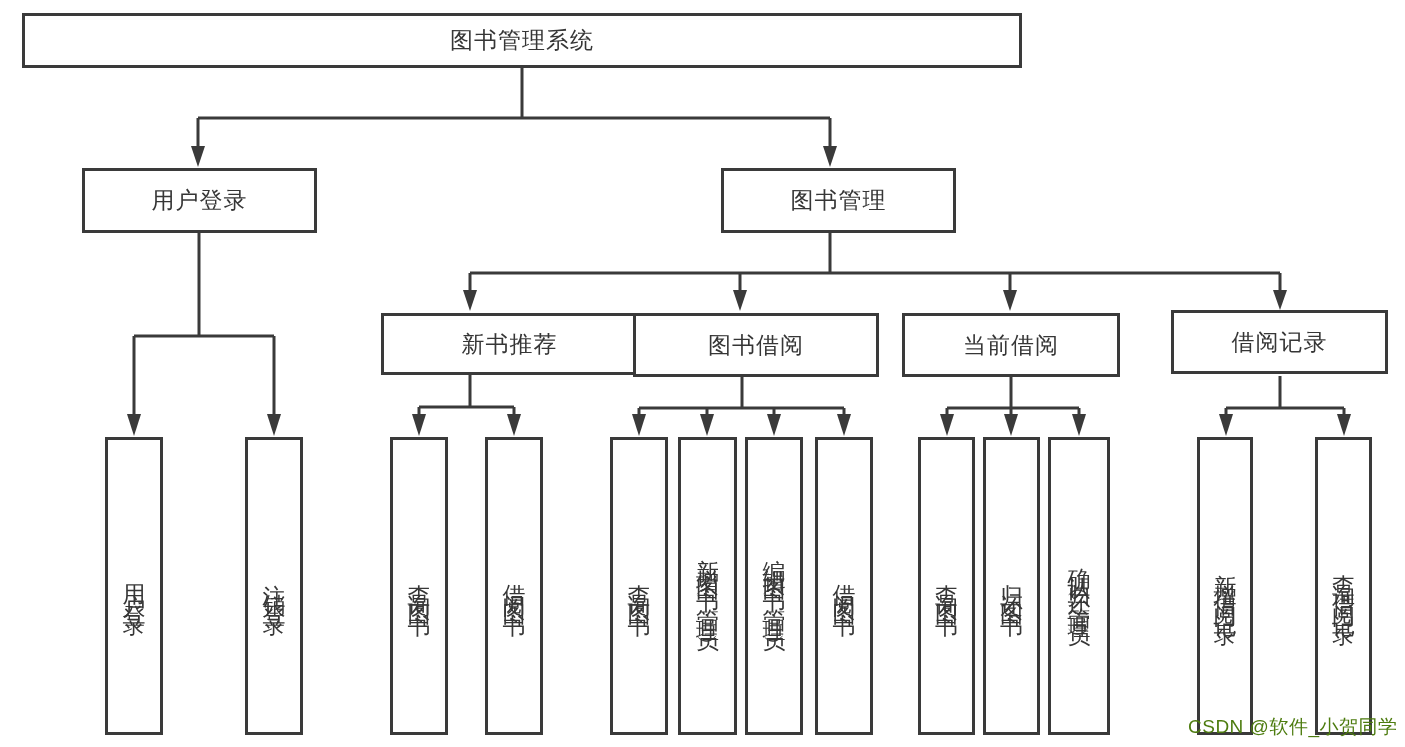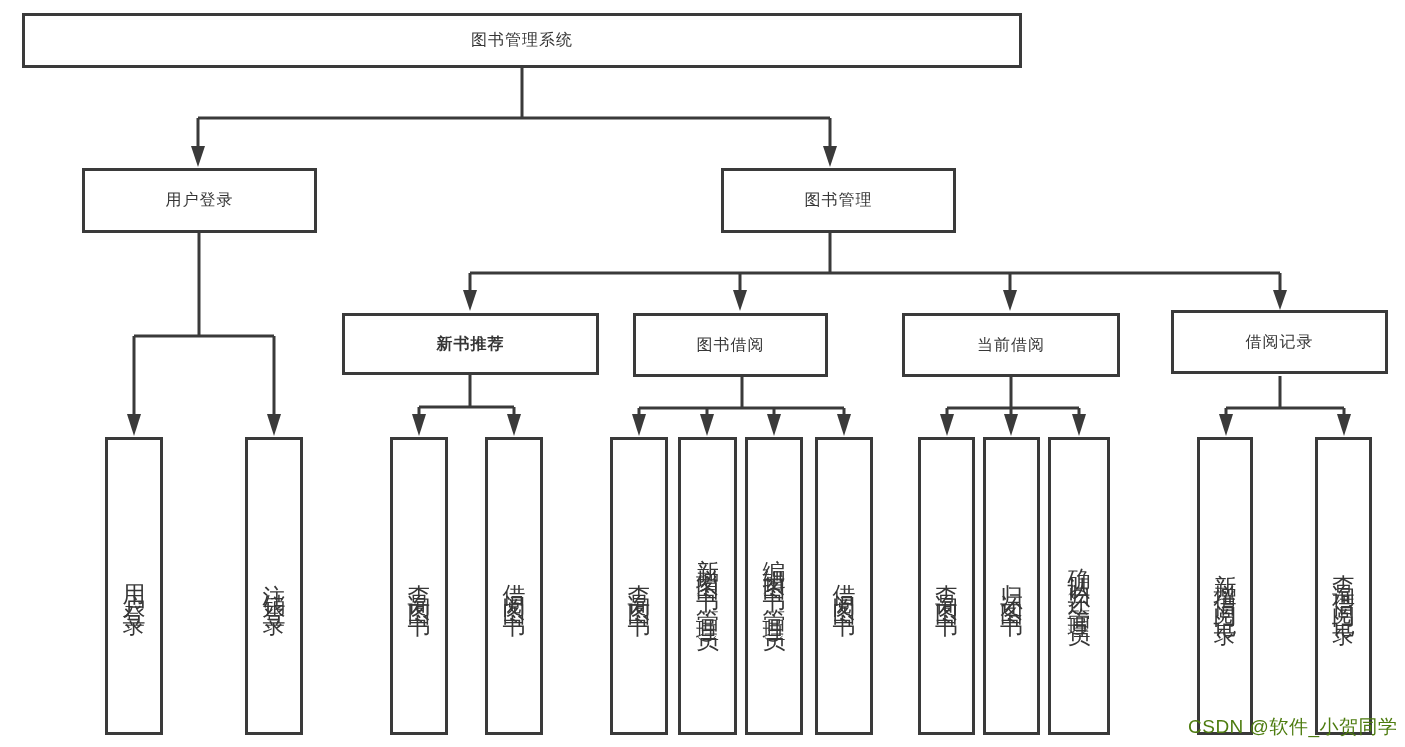--- a/index.html
+++ b/index.html
@@ -1,29 +1,29 @@
 <!DOCTYPE html>
 <html><head>
 <meta charset="utf-8">
 <style>
   html,body{margin:0;padding:0;background:#ffffff;}
   body{font-family:"Liberation Sans","DejaVu Sans",sans-serif;}
   #stage{position:relative;width:1405px;height:747px;background:#ffffff;overflow:hidden;}
   #wires{position:absolute;left:0;top:0;width:1405px;height:747px;}
   .box{position:absolute;box-sizing:border-box;border:3px solid #3a3a3a;background:#ffffff;
        display:flex;align-items:center;justify-content:center;color:#363636;}
-  .box.h{font-size:16px;letter-spacing:1px;white-space:nowrap;}
+  .box.h{font-size:23px;letter-spacing:1px;white-space:nowrap;}
   .box.v{top:437px;width:58px;height:298px;font-size:23px;
          writing-mode:vertical-rl;text-orientation:mixed;letter-spacing:10px;line-height:1;}
   
   #b-root {left:22px;  top:13px;  width:1000px;height:55px;}
   #b-login{left:82px;  top:168px; width:235px; height:65px;}
   #b-mgmt {left:713px; top:168px; width:235px; height:65px;margin-left:8px;}
-  #b-rec  {left:342px; top:313px; width:257px; height:62px;font-weight:bold;}
-  #b-bor  {left:633px; top:313px; width:195px; height:64px;}
+  #b-rec  {left:381px; top:313px; width:257px; height:62px;}
+  #b-bor  {left:633px; top:313px; width:246px; height:64px;}
   #b-cur  {left:902px; top:313px; width:218px; height:64px;}
   #b-hist {left:1171px;top:310px; width:217px; height:64px;}
   
   #v-login   {left:105px;}
   #v-logout  {left:245px;}
   #v-rec-q   {left:390px;}
   #v-rec-b   {left:485px;}
   #v-bor-q   {left:610px;}
   #v-bor-add {left:678px;width:59px;}
   #v-bor-edit{left:745px;}

